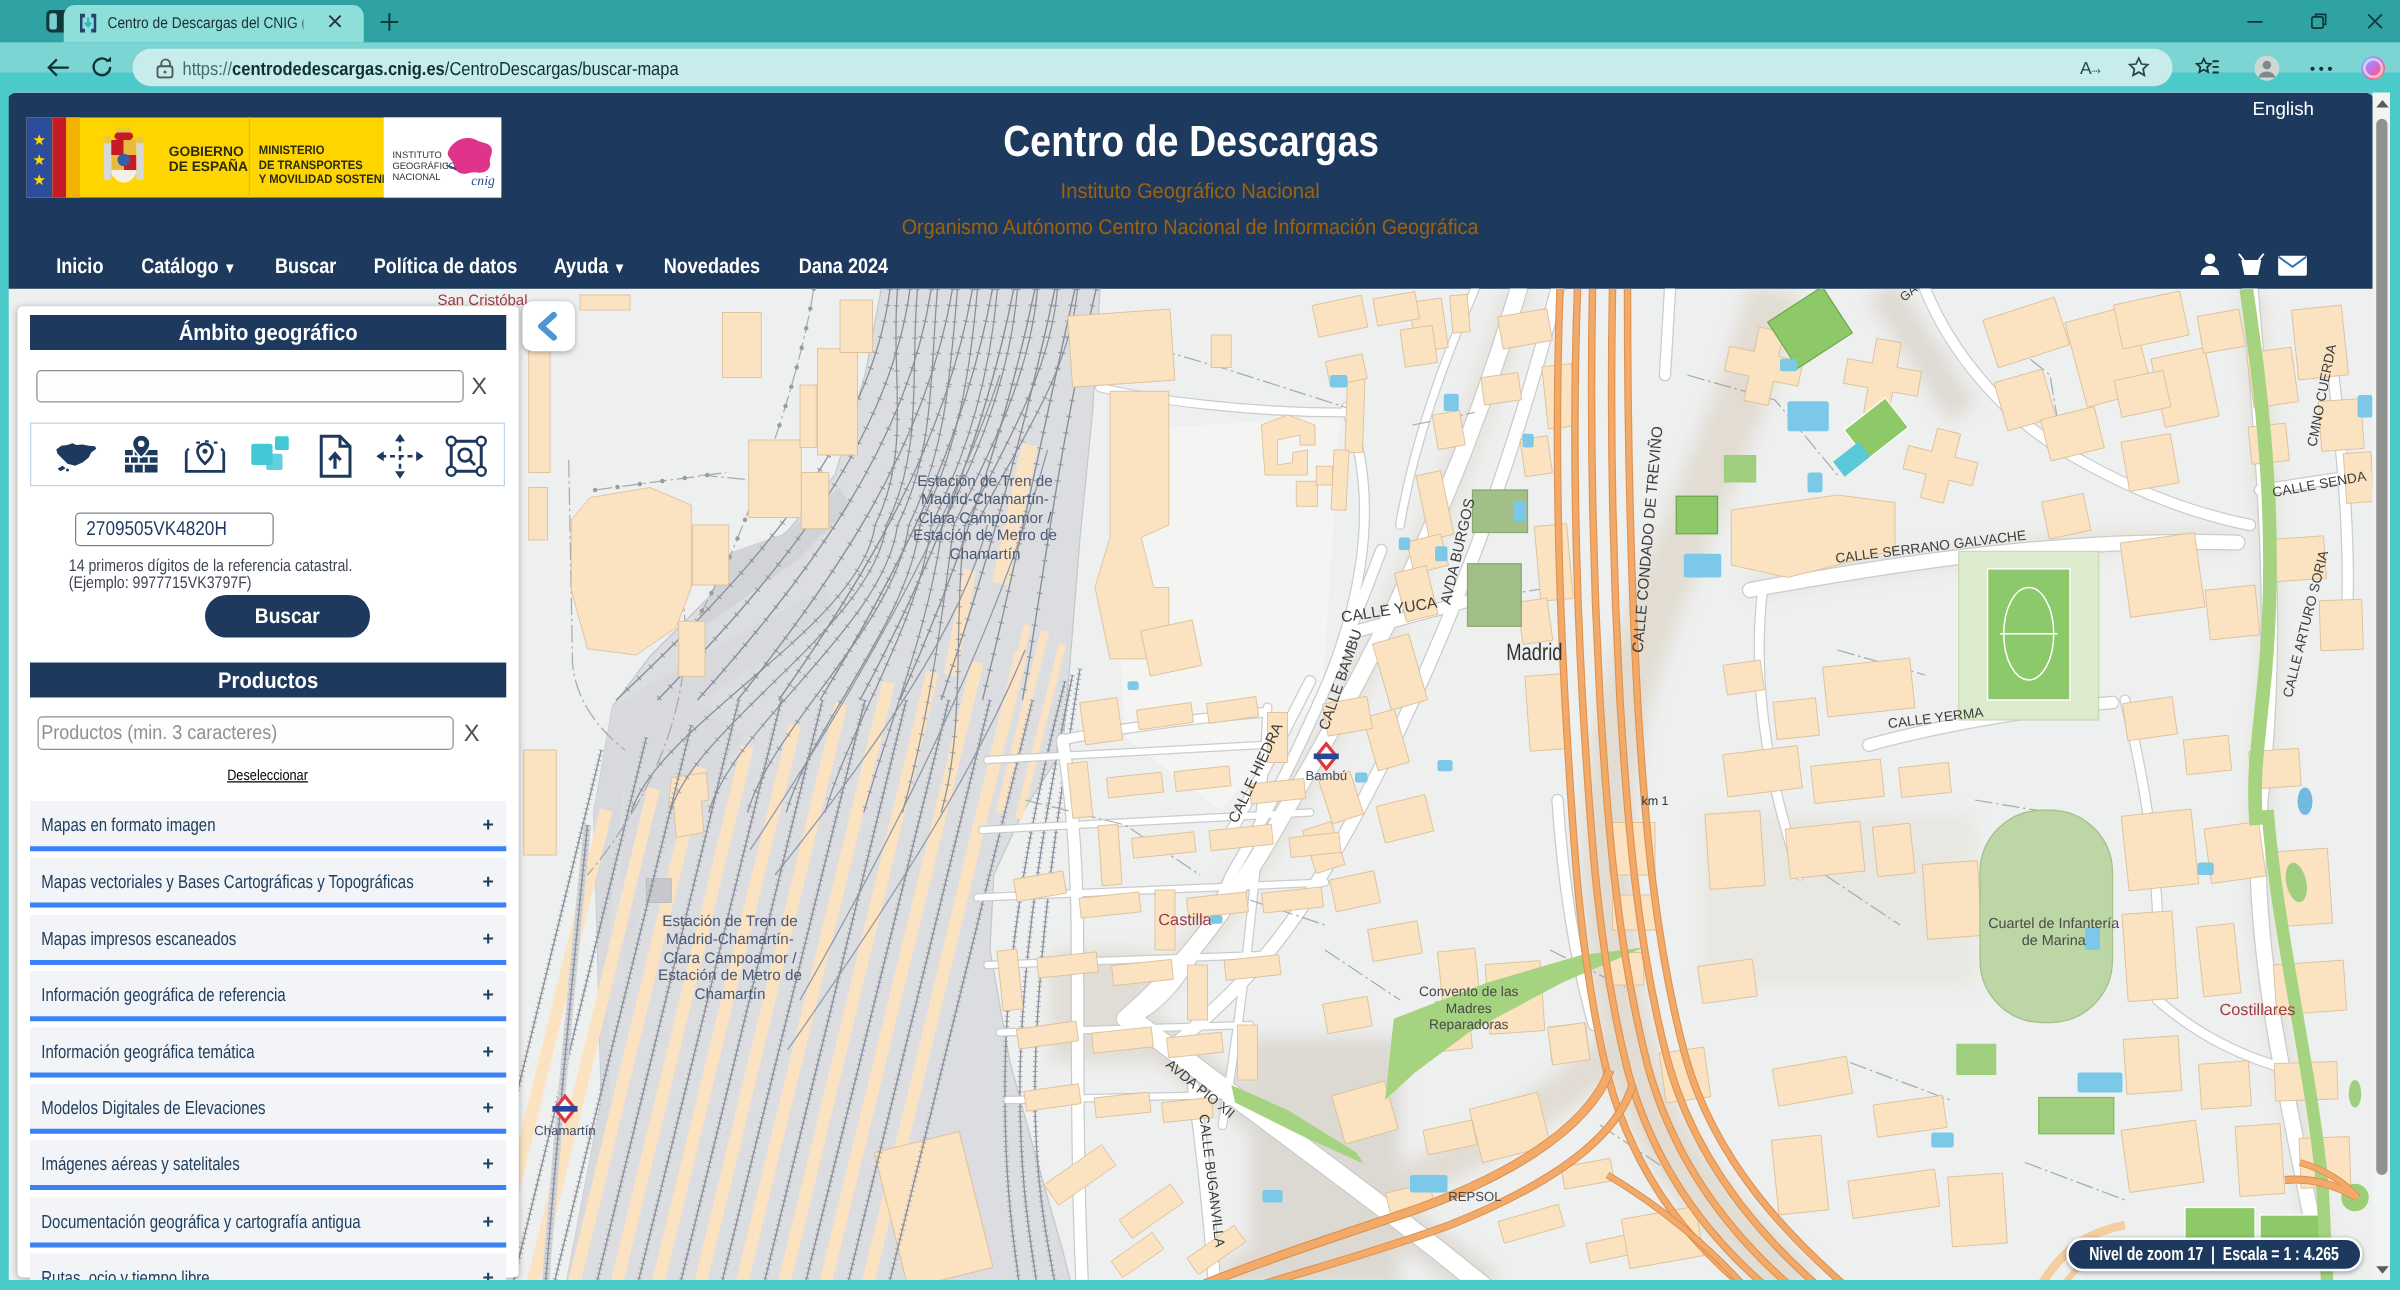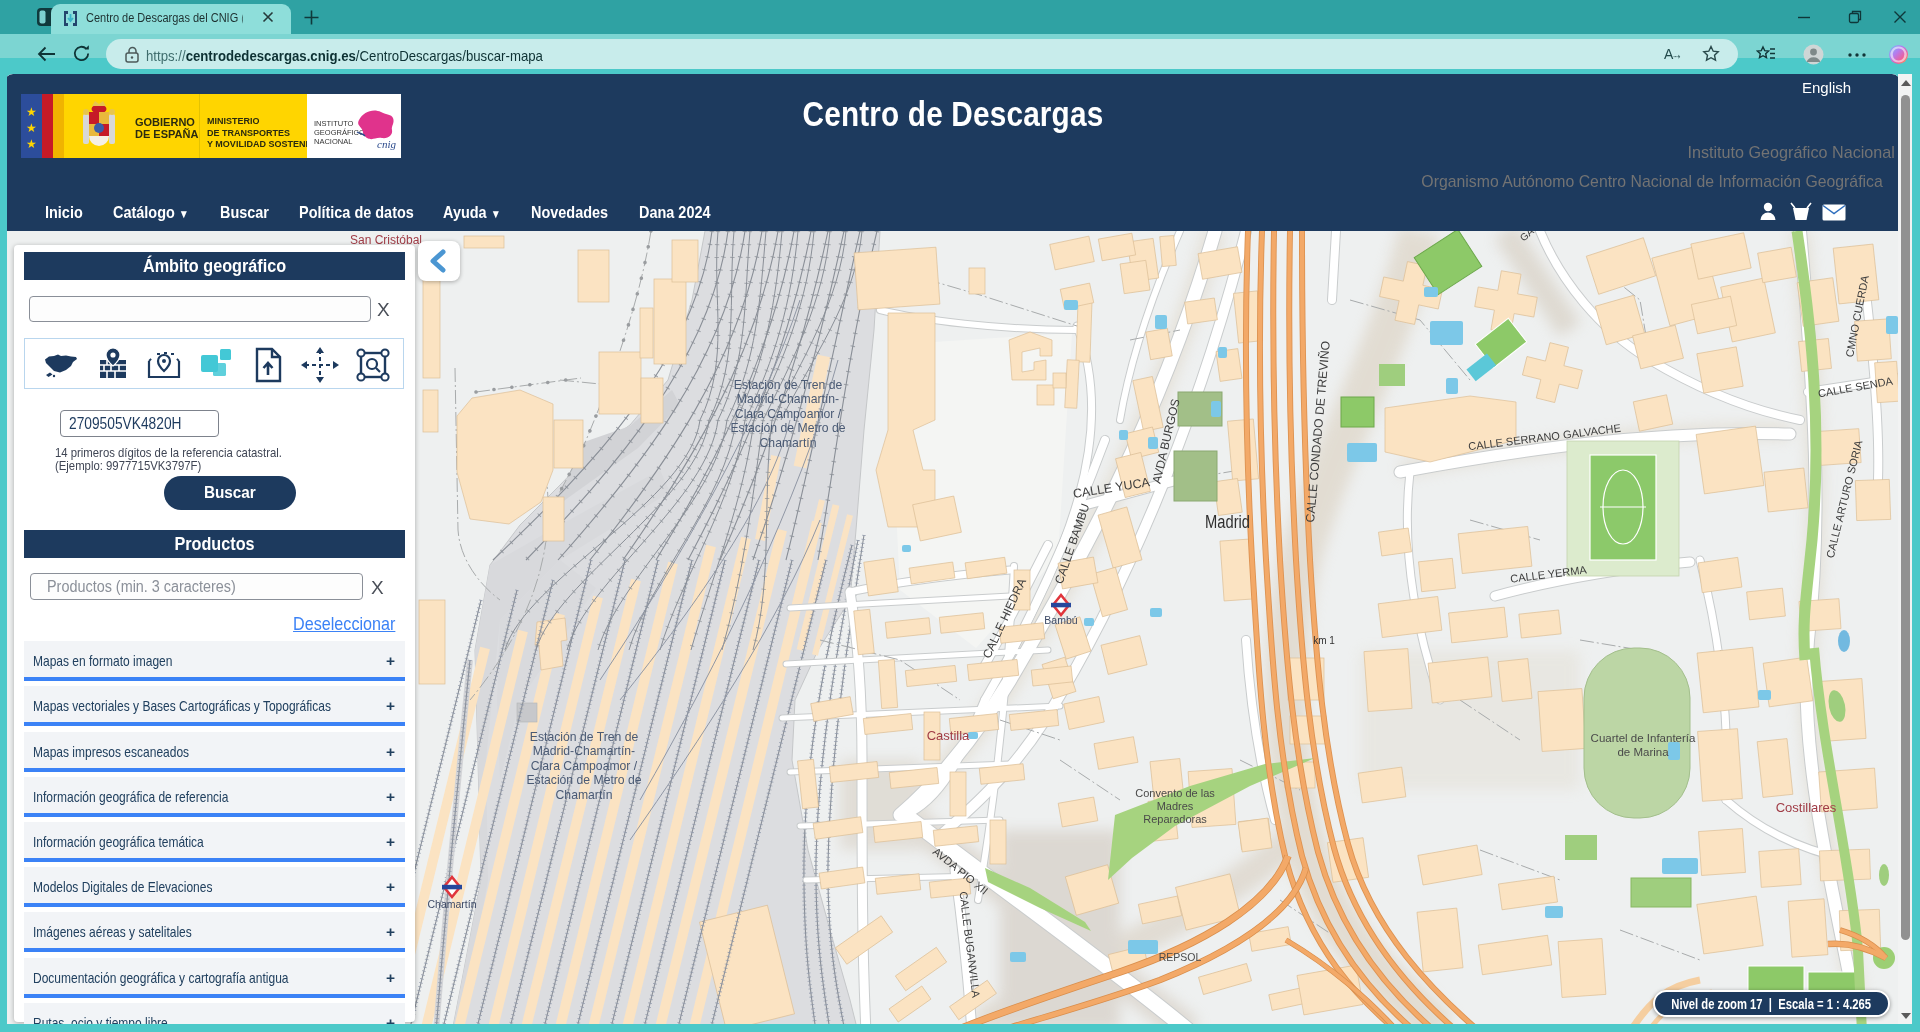--- a/index.html
+++ b/index.html
@@ -15,33 +15,33 @@
 #pill{left:106px;top:5px;width:1632px;height:30px;background:#c8eceb;border-radius:15px}
 #url{left:146px;top:13px;font-size:15px;color:#0d3133;white-space:nowrap;transform-origin:0 50%;transform:scaleX(.88)}
 
 #page{left:5px;top:74px;width:1895px;height:950px;background:#fff;border-radius:8px 8px 0 0;overflow:hidden}
 #header{left:0;top:0;width:1895px;height:157px;background:#1d3a5e;border-radius:8px 8px 0 0}
 #navbar{left:0;top:157px;width:1895px;height:74px;background:#1d3a5e}
 .navitem{position:absolute;top:129px;color:#fff;font-size:17px;font-weight:700;white-space:nowrap;transform-origin:0 50%;transform:scaleX(.85)}
 #title{left:0;top:20px;width:1895px;text-align:center;color:#fff;font-size:35px;font-weight:700;letter-spacing:.2px}
 #title>span{display:inline-block;transform:scaleX(.85)}
 .sub>span{display:inline-block;transform:scaleX(.95)}
-.sub{left:0;width:1895px;text-align:right;color:#737373;font-size:17px}
+.sub{left:0;width:1895px;text-align:center;color:#a16207;font-size:17px}
 #english{top:5px;left:1797px;color:#fff;font-size:15px}
 
 #sidepanel{left:9px;top:171px;width:401px;height:777px;background:#fff;border-radius:4px;box-shadow:0 1px 5px rgba(0,0,0,.3)}
 .bluebar{left:19px;width:381px;height:28px;background:#1d3a5e;color:#fff;font-size:18px;font-weight:700;text-align:center;line-height:28px}
 .bluebar>span{display:inline-block;transform:scaleX(.9)}
 .sinput{background:#fdfdfd;border:1px solid #8a8f98;border-radius:4px}
 .xmark{color:#4a4f58;font-size:19px;font-family:"Liberation Sans",sans-serif}
 #iconrow{left:19px;top:264px;width:380px;height:51px;background:#fff;border:1px solid #b9d6ee}
 #catin{left:55px;top:336px;width:159px;height:27px;border:1px solid #7d828c;border-radius:4px;color:#1d3a5e;font-size:16px;line-height:25px;padding-left:8px;background:#fff}
 .help{left:50px;font-size:13.5px;color:#3f4554;transform-origin:0 50%;transform:scaleX(.84);white-space:nowrap}
 #buscar{left:159px;top:402px;width:132px;height:34px;background:#1d3a5e;border-radius:17px;color:#fff;text-align:center;line-height:34px;font-size:17px;font-weight:700}
-#desel{top:539px;left:19px;width:380px;text-align:right;font-size:19px;color:#3b82f6;text-decoration:underline}
+#desel{top:539px;left:19px;width:380px;text-align:center;font-size:12px;color:#000000;text-decoration:underline}
 .acc{left:19px;width:381px;height:40px;background:#f2f4f7;border-bottom:4px solid #3b82f6;color:#21405f;font-size:15.5px}
 .acc span{position:absolute;left:9px;top:11px;white-space:nowrap;transform-origin:0 50%;transform:scaleX(.8);font-size:15px}
 .acc b{position:absolute;right:10px;top:11px;font-weight:700}
 #collapse{left:413px;top:167px;width:42px;height:40px;background:#fff;border-radius:8px;box-shadow:0 1px 4px rgba(0,0,0,.3)}
 #zoompill{left:1648px;top:916px;width:237px;height:27px;background:#1d3a5e;border:2px solid #fff;border-radius:15px;box-shadow:0 1px 4px rgba(0,0,0,.4);color:#fff;font-size:15.5px;font-weight:700;display:flex;align-items:center;justify-content:center}
 
 #sbtrack{left:1898px;top:74px;width:14px;height:950px;background:#f2f3f3}
 #sbthumb{left:1901px;top:95px;width:9px;height:845px;background:#919191;border-radius:5px}
 .tri{width:0;height:0}
 </style></head>
@@ -731,21 +731,21 @@
         <circle cx="30" cy="30" r="3.6" fill="#fff" stroke="#1d3a5e" stroke-width="2"></circle>
         <circle cx="17" cy="17" r="5" fill="none" stroke="#1d3a5e" stroke-width="2.2"></circle>
         <path d="M21 21l4 4" stroke="#1d3a5e" stroke-width="2.2"></path>
       </svg>
   </div>
   <div class="abs" id="catin"><span class="sx" style="transform:scaleX(.86)">2709505VK4820H</span></div>
   <div class="abs help" style="top:371px">14 primeros dígitos de la referencia catastral.</div>
   <div class="abs help" style="top:384px">(Ejemplo: 9977715VK3797F)</div>
   <div class="abs" id="buscar"><span class="sxc" style="transform:scaleX(.9)">Buscar</span></div>
   <div class="abs bluebar" style="top:456px"><span>Productos</span></div>
-  <div class="abs sinput" style="left:25px;top:499px;width:333px;height:27px;color:#8b9099;font-size:16px;line-height:25px;padding-left:16px"><span class="sx" style="transform:scaleX(.9)">Productos (min. 3 caracteres)</span></div>
+  <div class="abs sinput" style="left:25px;top:499px;width:333px;height:27px;color:#8b9099;font-size:16px;line-height:25px;padding-left:2px"><span class="sx" style="transform:scaleX(.9)">Productos (min. 3 caracteres)</span></div>
   <div class="abs xmark" style="left:366px;top:503px">X</div>
   <div class="abs" id="desel"><span class="sxc" style="transform:scaleX(.85);text-decoration:underline">Deseleccionar</span></div>
   <div class="abs acc" style="top:567px">
       <span>Mapas en formato imagen</span>
       <b>+</b>
     </div>
   <div class="abs acc" style="top:612px">
       <span>Mapas vectoriales y Bases Cartográficas y Topográficas</span>
       <b>+</b>
     </div>

